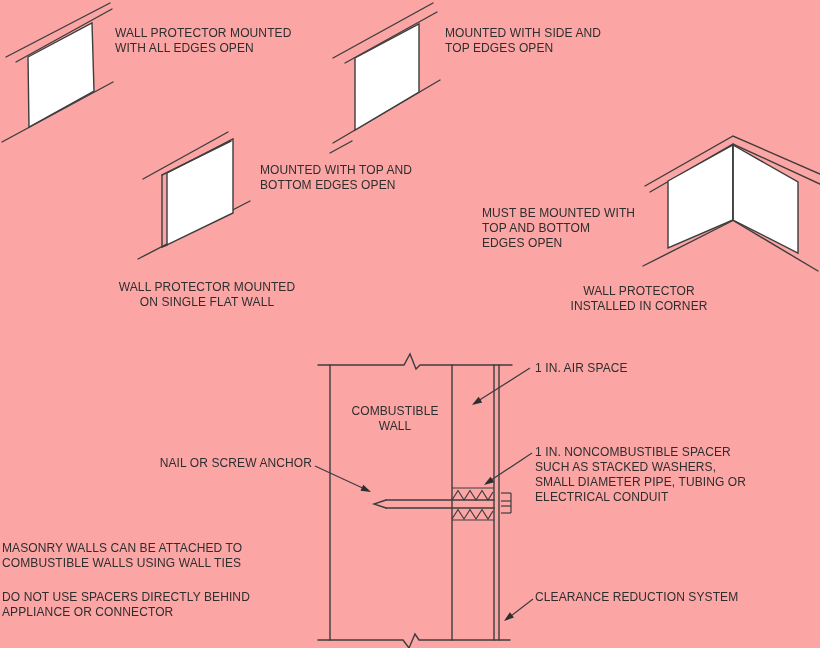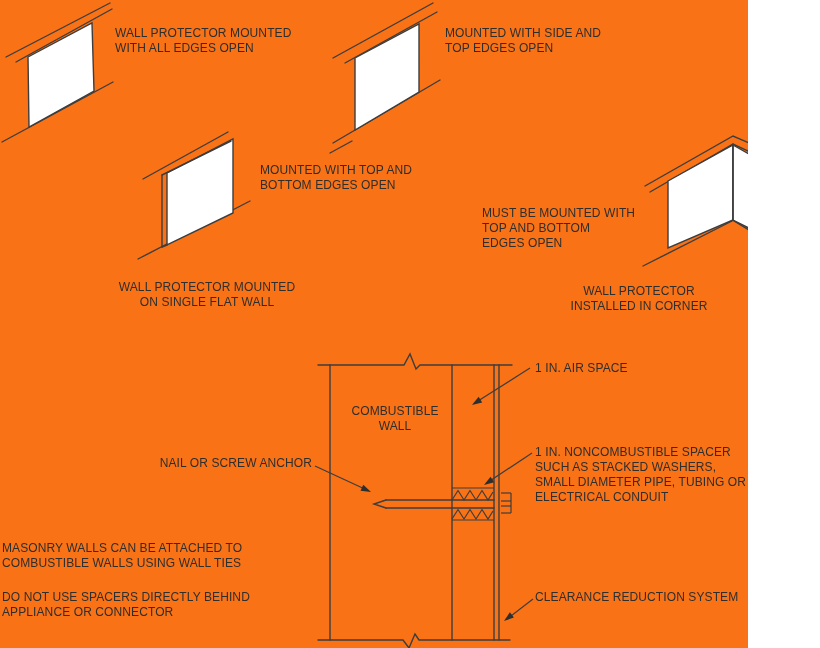--- a/index.html
+++ b/index.html
@@ -1,16 +1,16 @@
 <!DOCTYPE html>
 <html><head>
 <meta charset="utf-8">
 <style>
   html,body{margin:0;padding:0;background:#ffffff;}
-  .stage{position:relative;width:748px;height:648px;background:#f97316;overflow:hidden;}
+  .stage{position:relative;width:820px;height:648px;background:#fca5a5;overflow:hidden;}
   svg{display:block;}
   .ln{stroke:#3d3d3d;stroke-width:1.4;fill:none;stroke-linecap:round;}
   .lnthin{stroke:#3d3d3d;stroke-width:1.2;fill:none;}
   .panel{stroke:#3d3d3d;stroke-width:1.4;fill:#ffffff;}
   .arrow{fill:#2e2e2e;stroke:none;}
   text{font-family:"Liberation Sans","DejaVu Sans",sans-serif;font-size:12px;fill:#2e2e2e;letter-spacing:0.1px;}
   .ctr{text-anchor:middle;}
   .rgt{text-anchor:end;}
 </style>
 </head>

